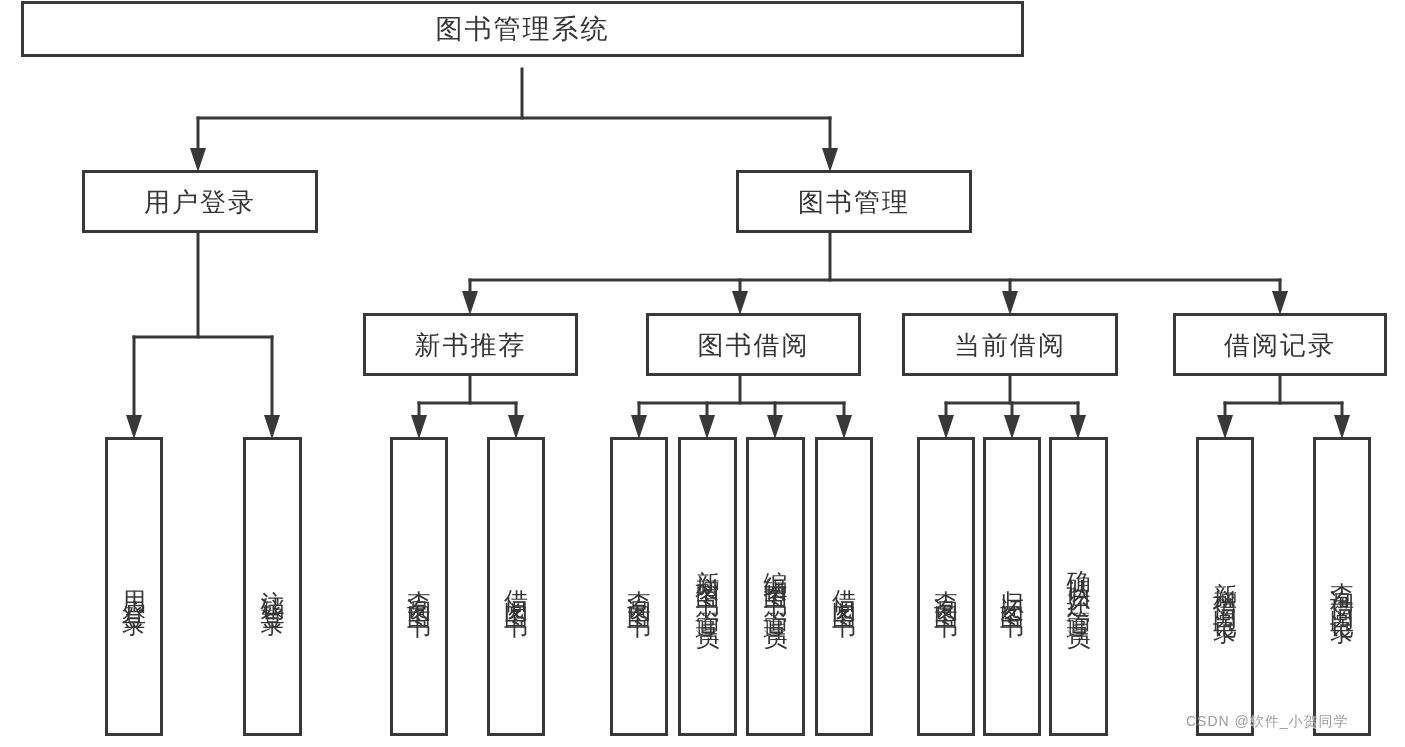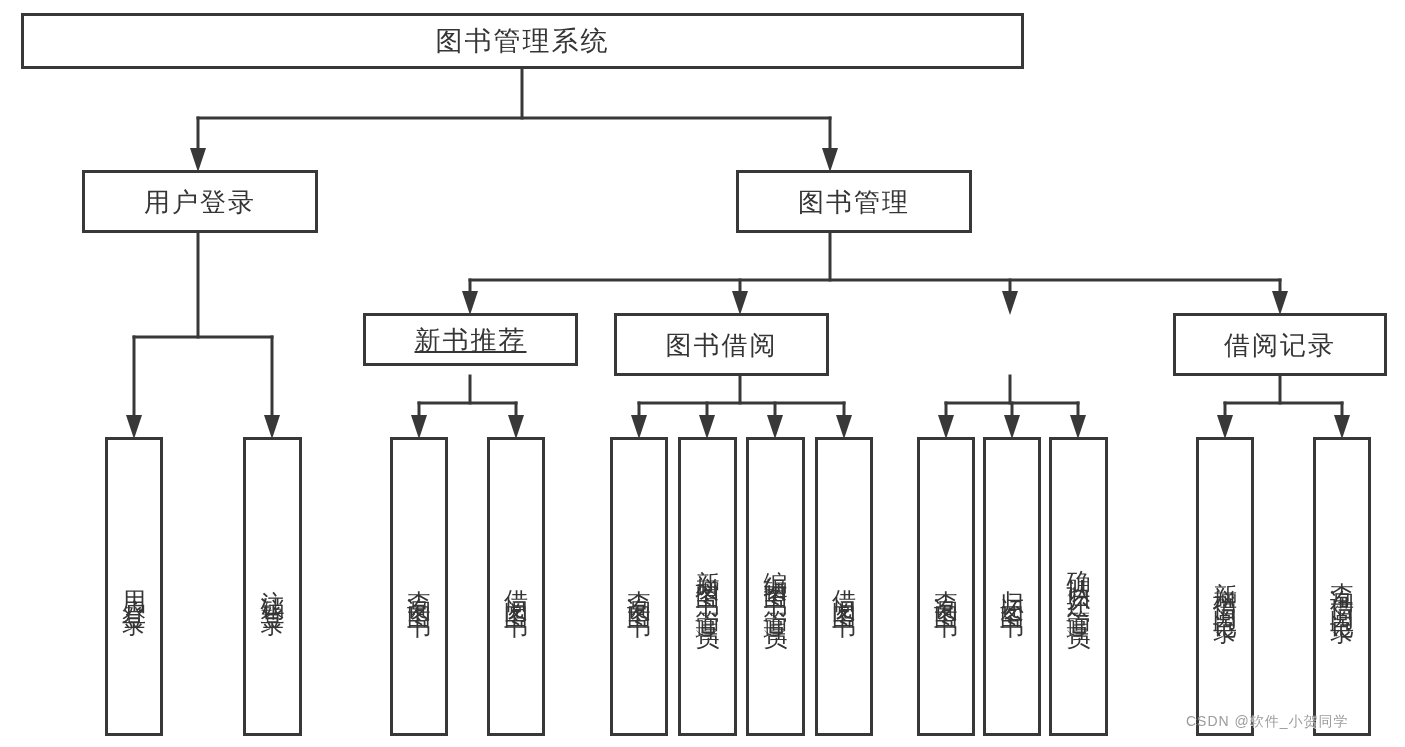--- a/index.html
+++ b/index.html
@@ -98,36 +98,39 @@
       <line x1="1078" y1="403" x2="1078" y2="417" stroke="#383838" stroke-width="3" stroke-linecap="square"></line>
       <polygon points="1070,415 1086,415 1078,439" fill="#383838"></polygon>
       <line x1="1280" y1="376" x2="1280" y2="403" stroke="#383838" stroke-width="3" stroke-linecap="square"></line>
       <line x1="1225" y1="403" x2="1342" y2="403" stroke="#383838" stroke-width="3" stroke-linecap="square"></line>
       <line x1="1225" y1="403" x2="1225" y2="417" stroke="#383838" stroke-width="3" stroke-linecap="square"></line>
       <polygon points="1217,415 1233,415 1225,439" fill="#383838"></polygon>
       <line x1="1342" y1="403" x2="1342" y2="417" stroke="#383838" stroke-width="3" stroke-linecap="square"></line>
       <polygon points="1334,415 1350,415 1342,439" fill="#383838"></polygon>
     </svg>
 
-  <div class="node node--h node--root" style="left:21px;top:13px;width:1003px;height:56px;">
+  <div class="node node--h node--root" style="left:21px;top:1px;width:1003px;height:56px;">
     <span>图书管理系统</span>
   </div>
 
   <div class="node node--h" style="left:82px;top:170px;width:236px;height:63px;">
     <span>用户登录</span>
   </div>
   <div class="node node--h" style="left:736px;top:170px;width:236px;height:63px;">
     <span>图书管理</span>
   </div>
 
-  <div class="node node--h" style="left:363px;top:313px;width:215px;height:53px;text-decoration:underline;">
+  <div class="node node--h" style="left:363px;top:313px;width:215px;height:63px;">
     <span>新书推荐</span>
   </div>
-  <div class="node node--h" style="left:614px;top:313px;width:215px;height:63px;">
+  <div class="node node--h" style="left:646px;top:313px;width:215px;height:63px;">
     <span>图书借阅</span>
+  </div>
+  <div class="node node--h" style="left:902px;top:313px;width:216px;height:63px;">
+    <span>当前借阅</span>
   </div>
   <div class="node node--h" style="left:1173px;top:313px;width:214px;height:63px;">
     <span>借阅记录</span>
   </div>
 
   <div class="node node--leaf" style="left:105px;top:437px;width:58px;height:299px;">
     <span>用户登录</span>
   </div>
   <div class="node node--leaf" style="left:243px;top:437px;width:59px;height:299px;">
     <span>注销登录</span>

